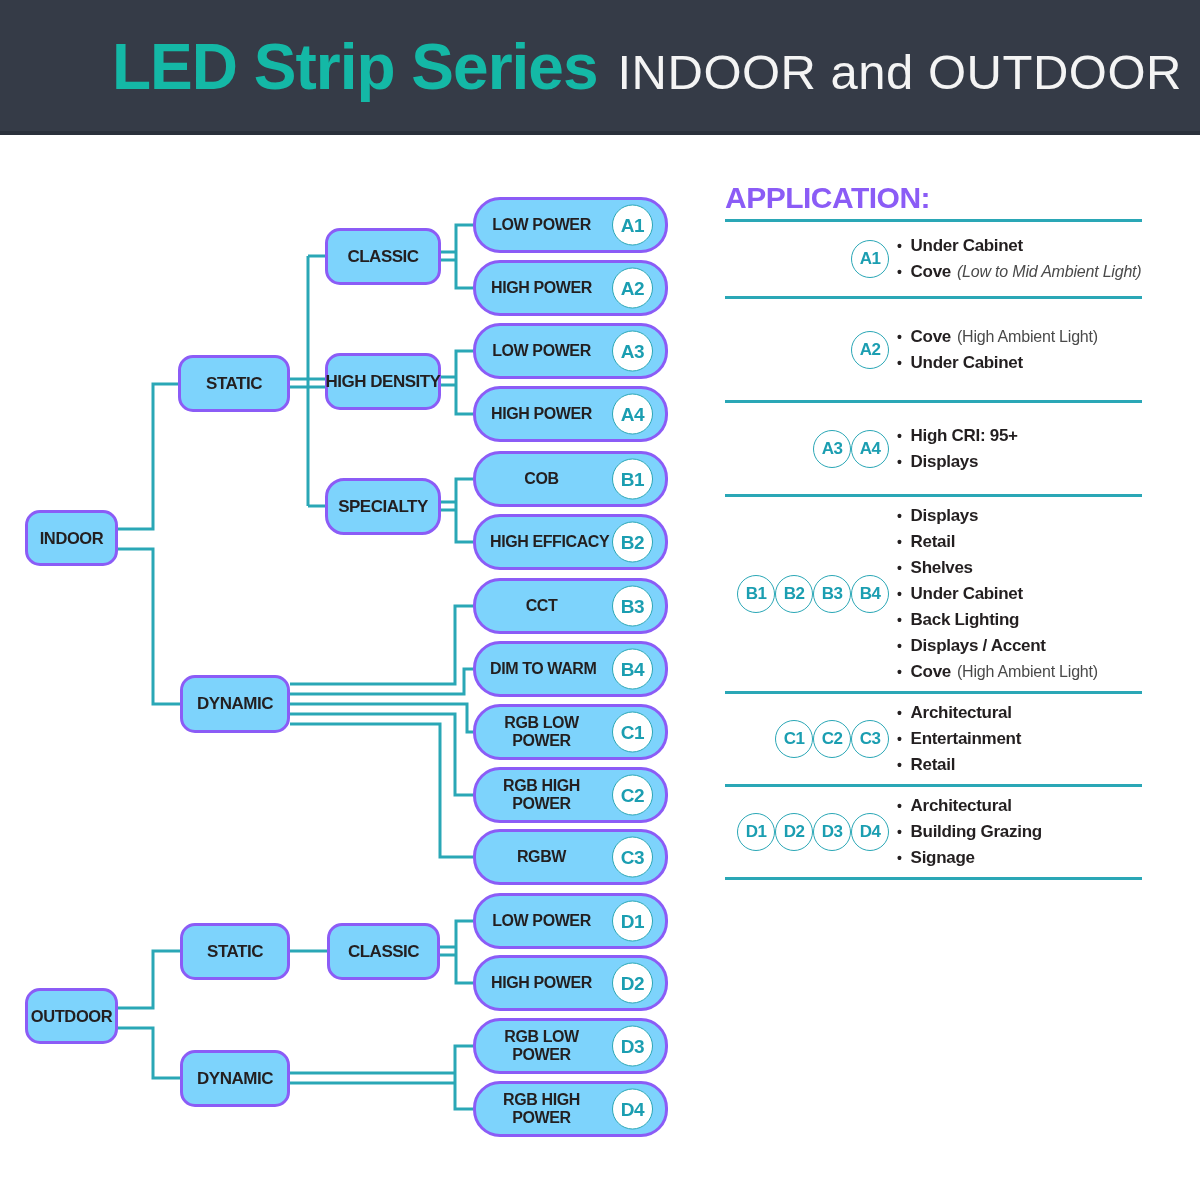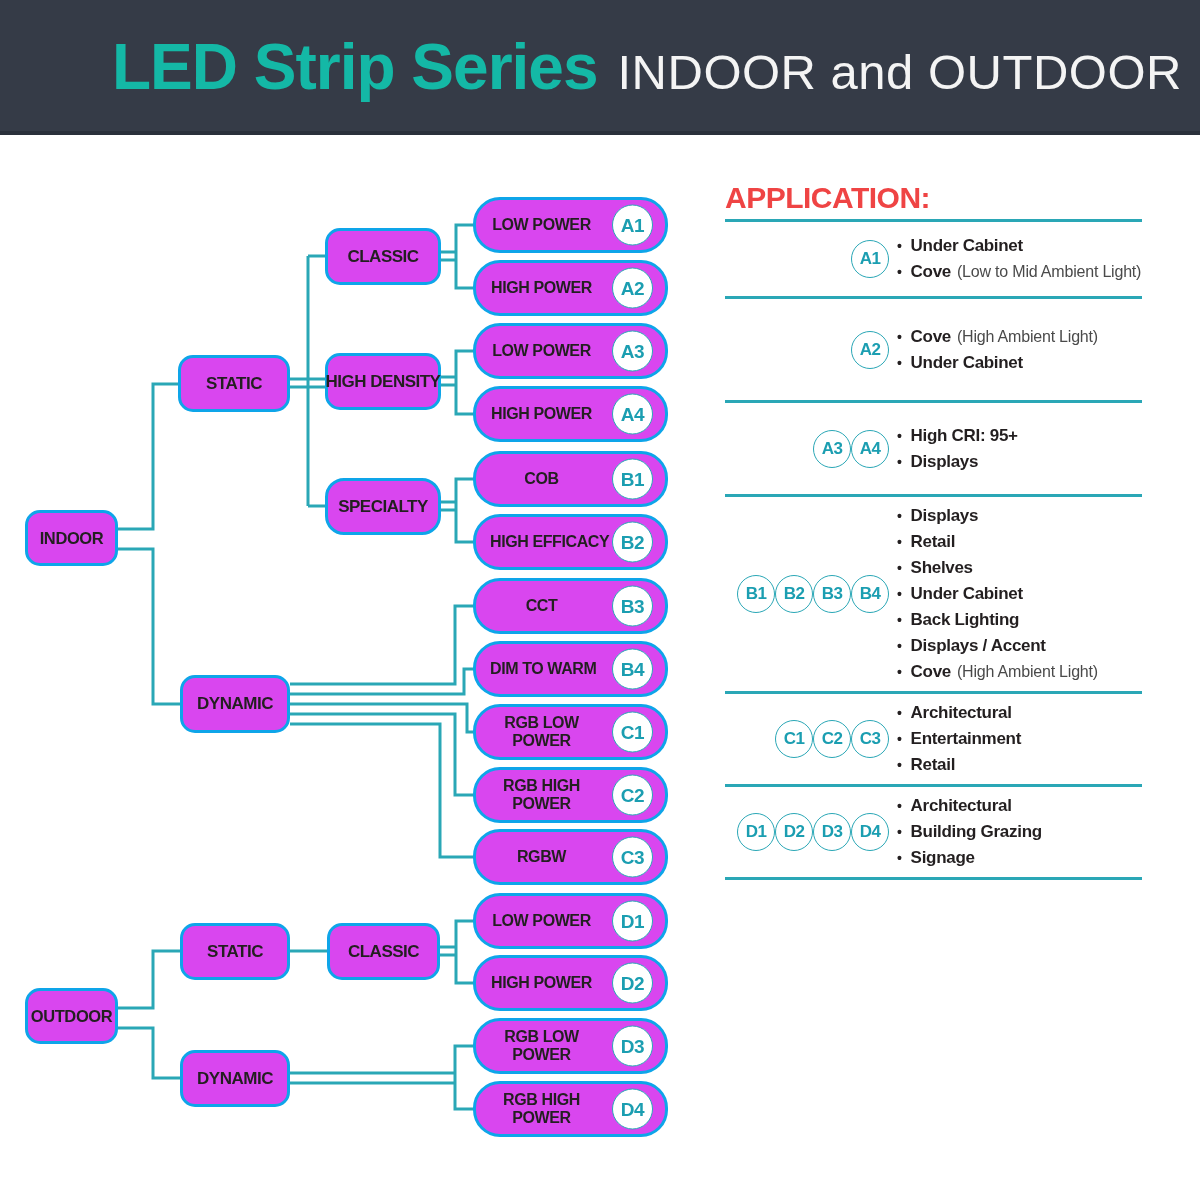--- a/index.html
+++ b/index.html
@@ -13,21 +13,21 @@
     position:absolute;left:0;top:0;width:1200px;height:135px;
     background:#353b47;border-bottom:4px solid #2a303b;box-sizing:border-box;
     display:flex;align-items:baseline;padding-left:112px;padding-top:30px;
   }
   .header .t1{font-size:64px;font-weight:bold;color:#14b8a6;letter-spacing:-1px;}
   .header .t2{font-size:49px;font-weight:400;color:#f4f4f4;margin-left:20px;letter-spacing:0.5px;margin-top:8px;}
 
   
   .wires{position:absolute;left:0;top:0;}
   .node{
-    position:absolute;background:#d946ef;border:3px solid #0ea5e9;box-sizing:border-box;
+    position:absolute;background:#7dd3fc;border:3px solid #8b5cf6;box-sizing:border-box;
     display:flex;align-items:center;justify-content:center;
     color:#231f20;font-weight:bold;
   }
   .root{width:93px;height:56px;border-radius:15px;font-size:16.5px;letter-spacing:-0.4px;}
   .mid{border-radius:15px;font-size:17px;letter-spacing:-0.5px;white-space:nowrap;}
   .leaf{width:195px;height:56px;border-radius:27px;font-size:16px;}
   .leaf-label{
     position:absolute;left:14px;right:72px;text-align:center;
     white-space:pre;line-height:1.1;letter-spacing:-0.4px;
   }
@@ -35,21 +35,21 @@
     position:absolute;right:12px;top:50%;transform:translateY(-50%);
     width:41px;height:41px;border:1.5px solid #2aa7b6;border-radius:50%;
     display:flex;align-items:center;justify-content:center;
     color:#1b9eb1;font-size:19px;font-weight:bold;letter-spacing:-0.5px;box-sizing:border-box;
     background:#fff;
   }
 
   
   .app-heading{
     position:absolute;left:725px;top:181px;
-    font-size:30px;font-weight:bold;color:#ef4444;letter-spacing:-0.5px;
+    font-size:30px;font-weight:bold;color:#8b5cf6;letter-spacing:-0.5px;
   }
   .sep{position:absolute;left:725px;width:417px;height:3px;background:#2aa7b6;}
   .app-row{position:absolute;left:725px;width:417px;}
   .badges{
     position:absolute;left:0;top:0;bottom:0;width:164px;
     display:flex;align-items:center;justify-content:flex-end;
   }
   .badge{
     width:38px;height:38px;border:1.5px solid #2aa7b6;border-radius:50%;background:#fff;
     display:flex;align-items:center;justify-content:center;
@@ -60,21 +60,21 @@
     position:absolute;left:172px;right:0;top:0;bottom:0;
     display:flex;flex-direction:column;justify-content:center;
     margin:0;padding:0;list-style:none;
   }
   .items li{
     font-size:17px;line-height:26px;font-weight:bold;color:#231f20;
     letter-spacing:-0.3px;display:flex;align-items:baseline;white-space:nowrap;
   }
   .items li::before{content:"\2022";font-size:14px;margin-right:9px;color:#231f20;flex:0 0 auto;}
   .note{font-weight:400;color:#4a4a4a;margin-left:6px;font-size:16px;letter-spacing:-0.2px;}
-  .note.i{}
+  .note.i{font-style:italic;}
 </style>
 </head>
 <body>
 
 <div class="header">
   <span class="t1">LED Strip Series</span>
   <span class="t2">INDOOR and OUTDOOR</span>
 </div>
 
 <svg class="wires" width="1200" height="1200" viewBox="0 0 1200 1200" aria-hidden="true">

